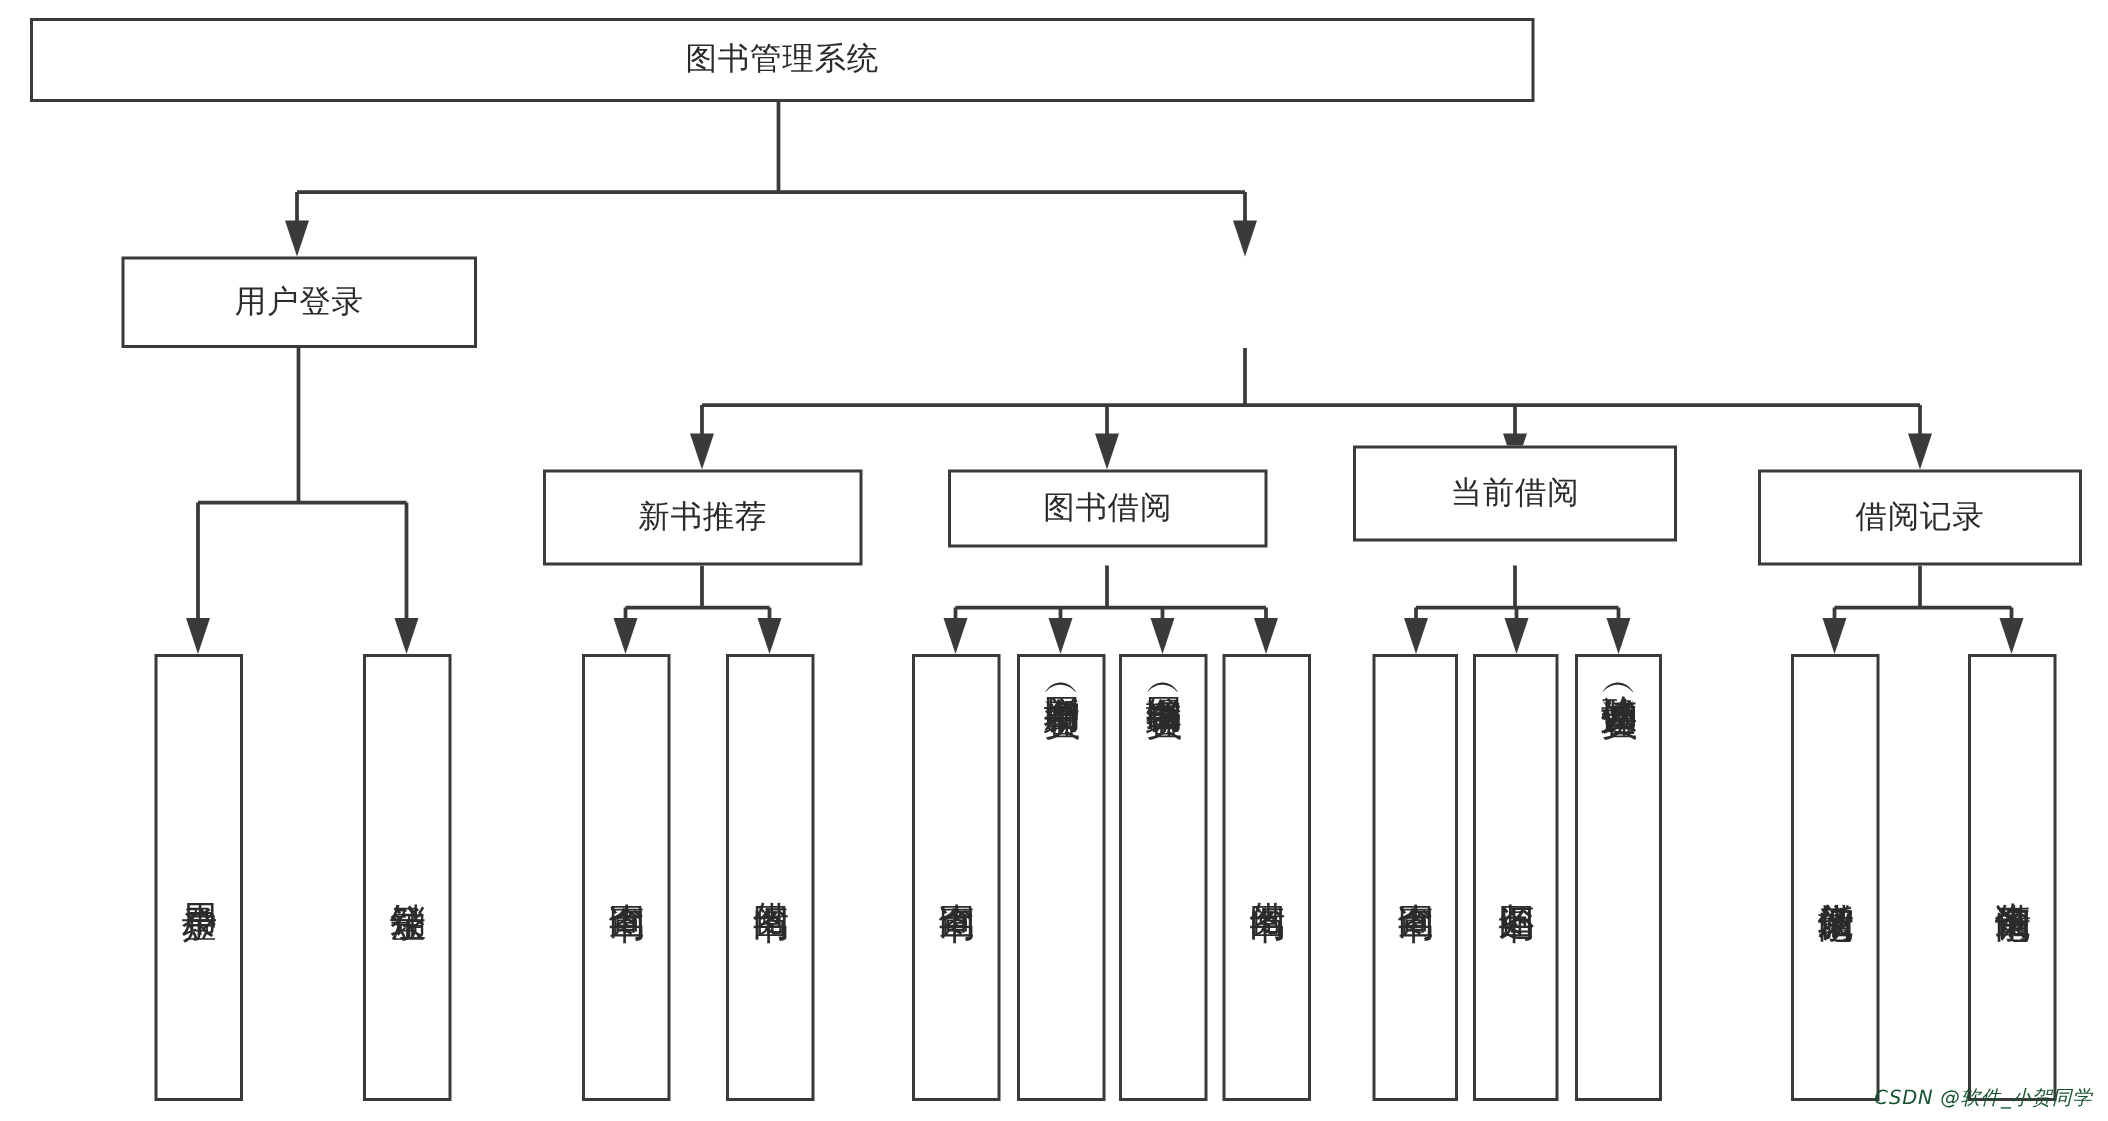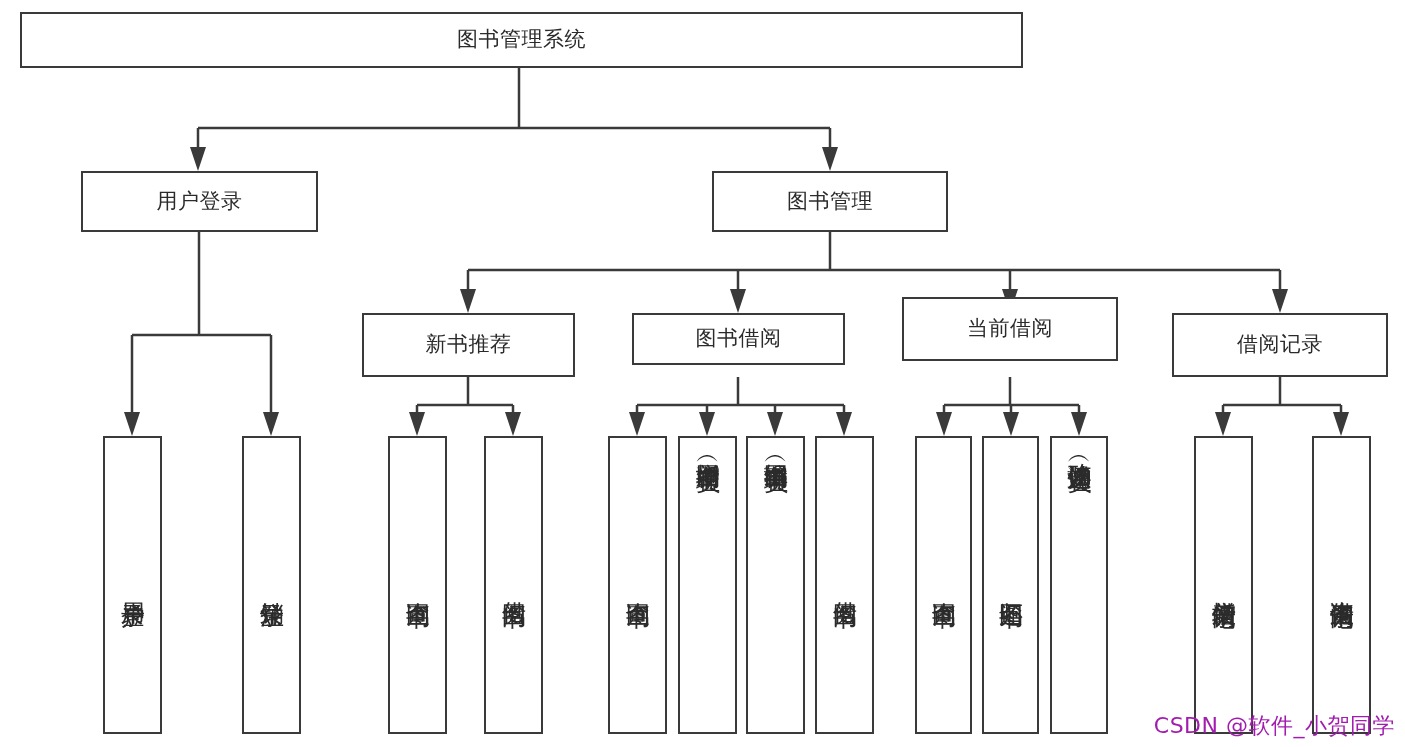--- a/index.html
+++ b/index.html
@@ -62,24 +62,25 @@
     stroke-width: 2.5;
     fill: none;
   }
   .arrow-head {
     fill: #3a3a3a;
   }
   #watermark {
     position: absolute;
     right: 10px;
     bottom: 6px;
-    font-size: 22px;
-    color: #a21caf;
+    font-size: 13px;
+    color: #14532d;
     letter-spacing: 0.5px;
     white-space: nowrap;
+    font-style: italic;
   }
 </style>
 </head>
 <body>
 
 <div id="canvas">
 
   <svg class="links" viewBox="0 0 1405 747">
     <defs></defs>
 
@@ -143,23 +144,20 @@
     <polygon class="arrow-head" points="1333,412 1349,412 1341,436"></polygon>
   </svg>
 
   <div class="node horizontal" style="left:20px; top:12px; width:1003px; height:56px;">
     <span class="node-label">图书管理系统</span>
   </div>
 
   <div class="node horizontal" style="left:81px; top:171px; width:237px; height:61px;">
     <span class="node-label">用户登录</span>
   </div>
-  <div class="node horizontal" style="left:712px; top:171px; width:236px; height:61px;">
-    <span class="node-label">图书管理</span>
-  </div>
 
   <div class="node horizontal" style="left:362px; top:313px; width:213px; height:64px;">
     <span class="node-label">新书推荐</span>
   </div>
   <div class="node horizontal" style="left:632px; top:313px; width:213px; height:52px;">
     <span class="node-label">图书借阅</span>
   </div>
   <div class="node horizontal" style="left:902px; top:297px; width:216px; height:64px;">
     <span class="node-label">当前借阅</span>
   </div>

